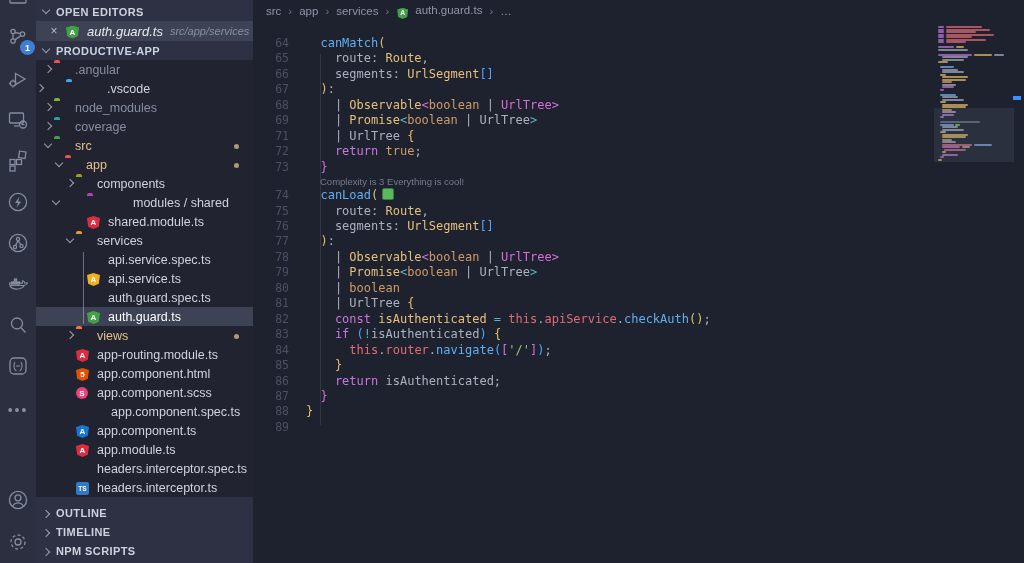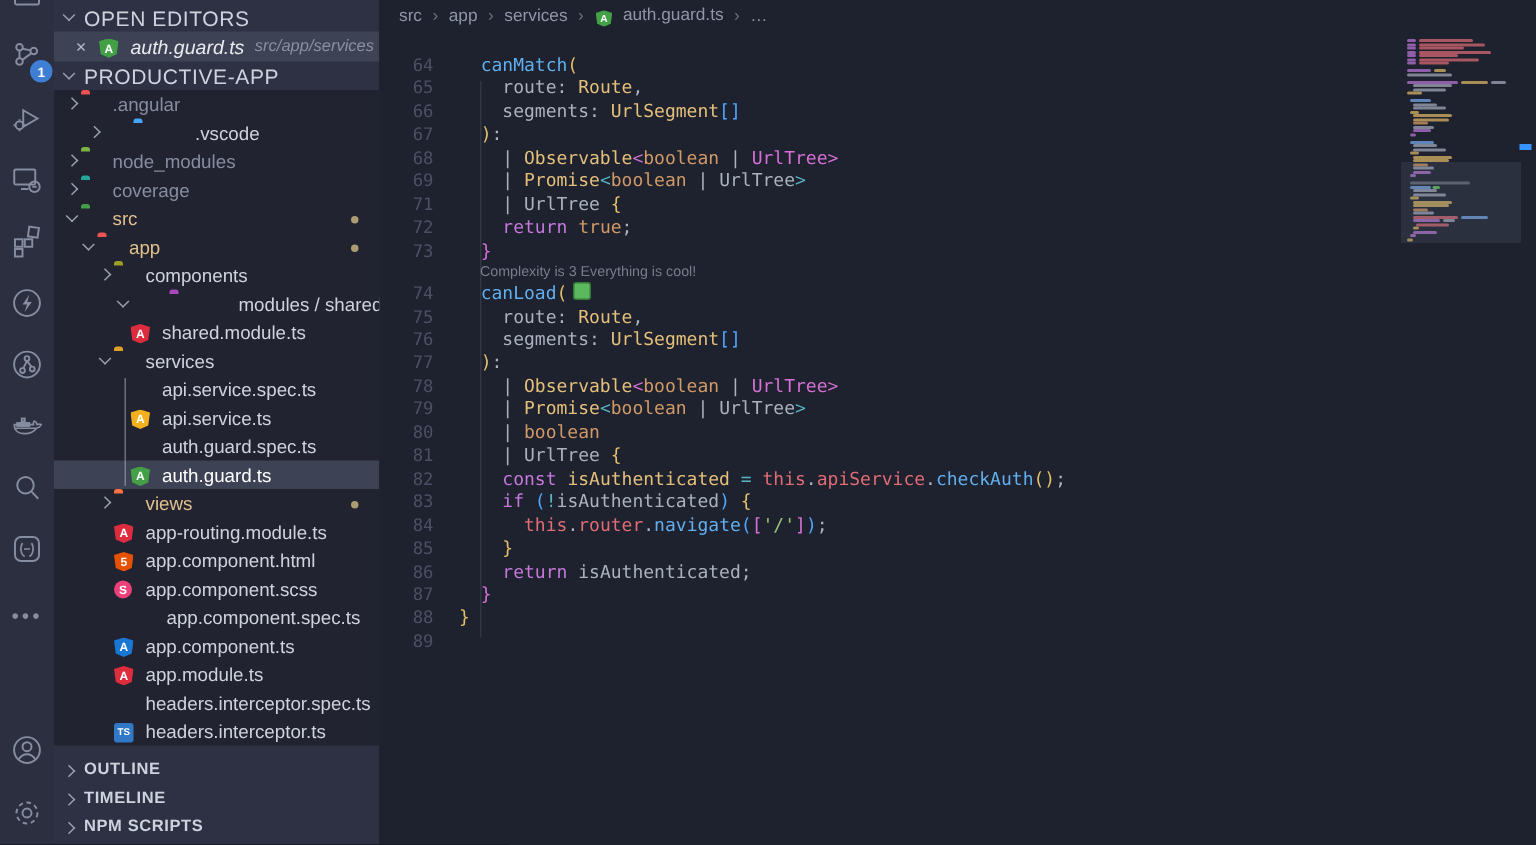--- a/index.html
+++ b/index.html
@@ -14,21 +14,21 @@
   .ab-icon svg{width:24px;height:24px;stroke:#868da1;fill:none;stroke-width:1.3;}
   .ab-icon.first{margin-top:-16px;}
   .ab-badge{position:absolute;right:-4px;bottom:-4px;width:15px;height:15px;border-radius:50%;
             background:#3e7fd4;color:#fff;font-size:9px;font-weight:bold;
             display:flex;align-items:center;justify-content:center;}
   .ab-spacer{flex:1 1 auto;}
   .ab-dots{color:#868da1;font-size:14px;letter-spacing:2px;margin-top:18px;}
   
   .sidebar{position:absolute;left:36px;top:0;width:217px;height:563px;background:var(--sideBg);
            overflow:hidden;box-shadow:1px 0 3px rgba(0,0,0,.35);}
-  .side-header{height:19px;display:flex;align-items:center;font-size:14px;font-weight:normal;
+  .side-header{height:19px;display:flex;align-items:center;font-size:11px;font-weight:bold;
                letter-spacing:.4px;color:#ccd2de;padding-left:4px;cursor:pointer;}
   .chev{width:8px;height:8px;display:inline-block;position:relative;margin:0 6px 0 2px;flex:0 0 auto;}
   .chev::before{content:"";position:absolute;width:5px;height:5px;border-right:1.4px solid #9aa0b0;
                 border-bottom:1.4px solid #9aa0b0;left:1px;top:0;transform:rotate(-45deg);}
   .chev.down::before{transform:rotate(45deg);top:-1px;}
   .oe-row{height:20px;display:flex;align-items:center;padding-left:10px;background:var(--selBg);}
   .oe-close{color:#b7bcc9;width:16px;font-size:12px;text-align:center;margin-right:4px;cursor:pointer;}
   .oe-label{font-style:italic;color:#e8eaf0;margin-left:6px;white-space:nowrap;}
   .oe-desc{font-style:italic;color:#8a90a2;font-size:11px;margin-left:7px;white-space:nowrap;}
   .tree{background:var(--treeBg);height:437px;position:relative;}
@@ -202,21 +202,21 @@
     <div class="side-header">
       <span class="chev down"></span>
       <span>PRODUCTIVE-APP</span>
     </div>
     <div class="tree" id="tree">
         <div class="trow dim" style="padding-left: 8px;">
           <span class="chev"></span>
           <span class="fic"><span class="fic-folder" style="background: rgb(239, 83, 80);"></span></span>
           <span class="tlabel">.angular</span>
         </div>
-        <div class="trow" style="padding-left: 23px; gap: 20px;">
+        <div class="trow" style="padding-left: 0; gap: 20px;">
           <span class="chev"></span>
           <span class="fic"><span class="fic-folder" style="background: rgb(66, 165, 245);"></span></span>
           <span class="tlabel">.vscode</span>
         </div>
         <div class="trow dim" style="padding-left: 8px;">
           <span class="chev"></span>
           <span class="fic"><span class="fic-folder" style="background: rgb(124, 179, 66);"></span></span>
           <span class="tlabel">node_modules</span>
         </div>
         <div class="trow dim" style="padding-left: 8px;">
@@ -234,21 +234,21 @@
           <span class="chev down"></span>
           <span class="fic"><span class="fic-folder" style="background: rgb(239, 83, 80);"></span></span>
           <span class="tlabel">app</span>
           <span class="tdot"></span>
         </div>
         <div class="trow" style="padding-left: 30px;">
           <span class="chev"></span>
           <span class="fic"><span class="fic-folder" style="background: rgb(158, 157, 36);"></span></span>
           <span class="tlabel">components</span>
         </div>
-        <div class="trow" style="padding-left: 42px; gap: 25px;">
+        <div class="trow" style="padding-left: 16px; gap: 25px;">
           <span class="chev down"></span>
           <span class="fic"><span class="fic-folder" style="background: rgb(171, 71, 188);"></span></span>
           <span class="tlabel">modules / shared</span>
         </div>
         <div class="trow" style="padding-left: 41px;">
           <span class="chev" style="visibility: hidden;"></span>
           <span class="fic">
             <span class="fic-shield" style="background: rgb(221, 44, 62);">A</span>
           </span>
           <span class="tlabel">shared.module.ts</span>

